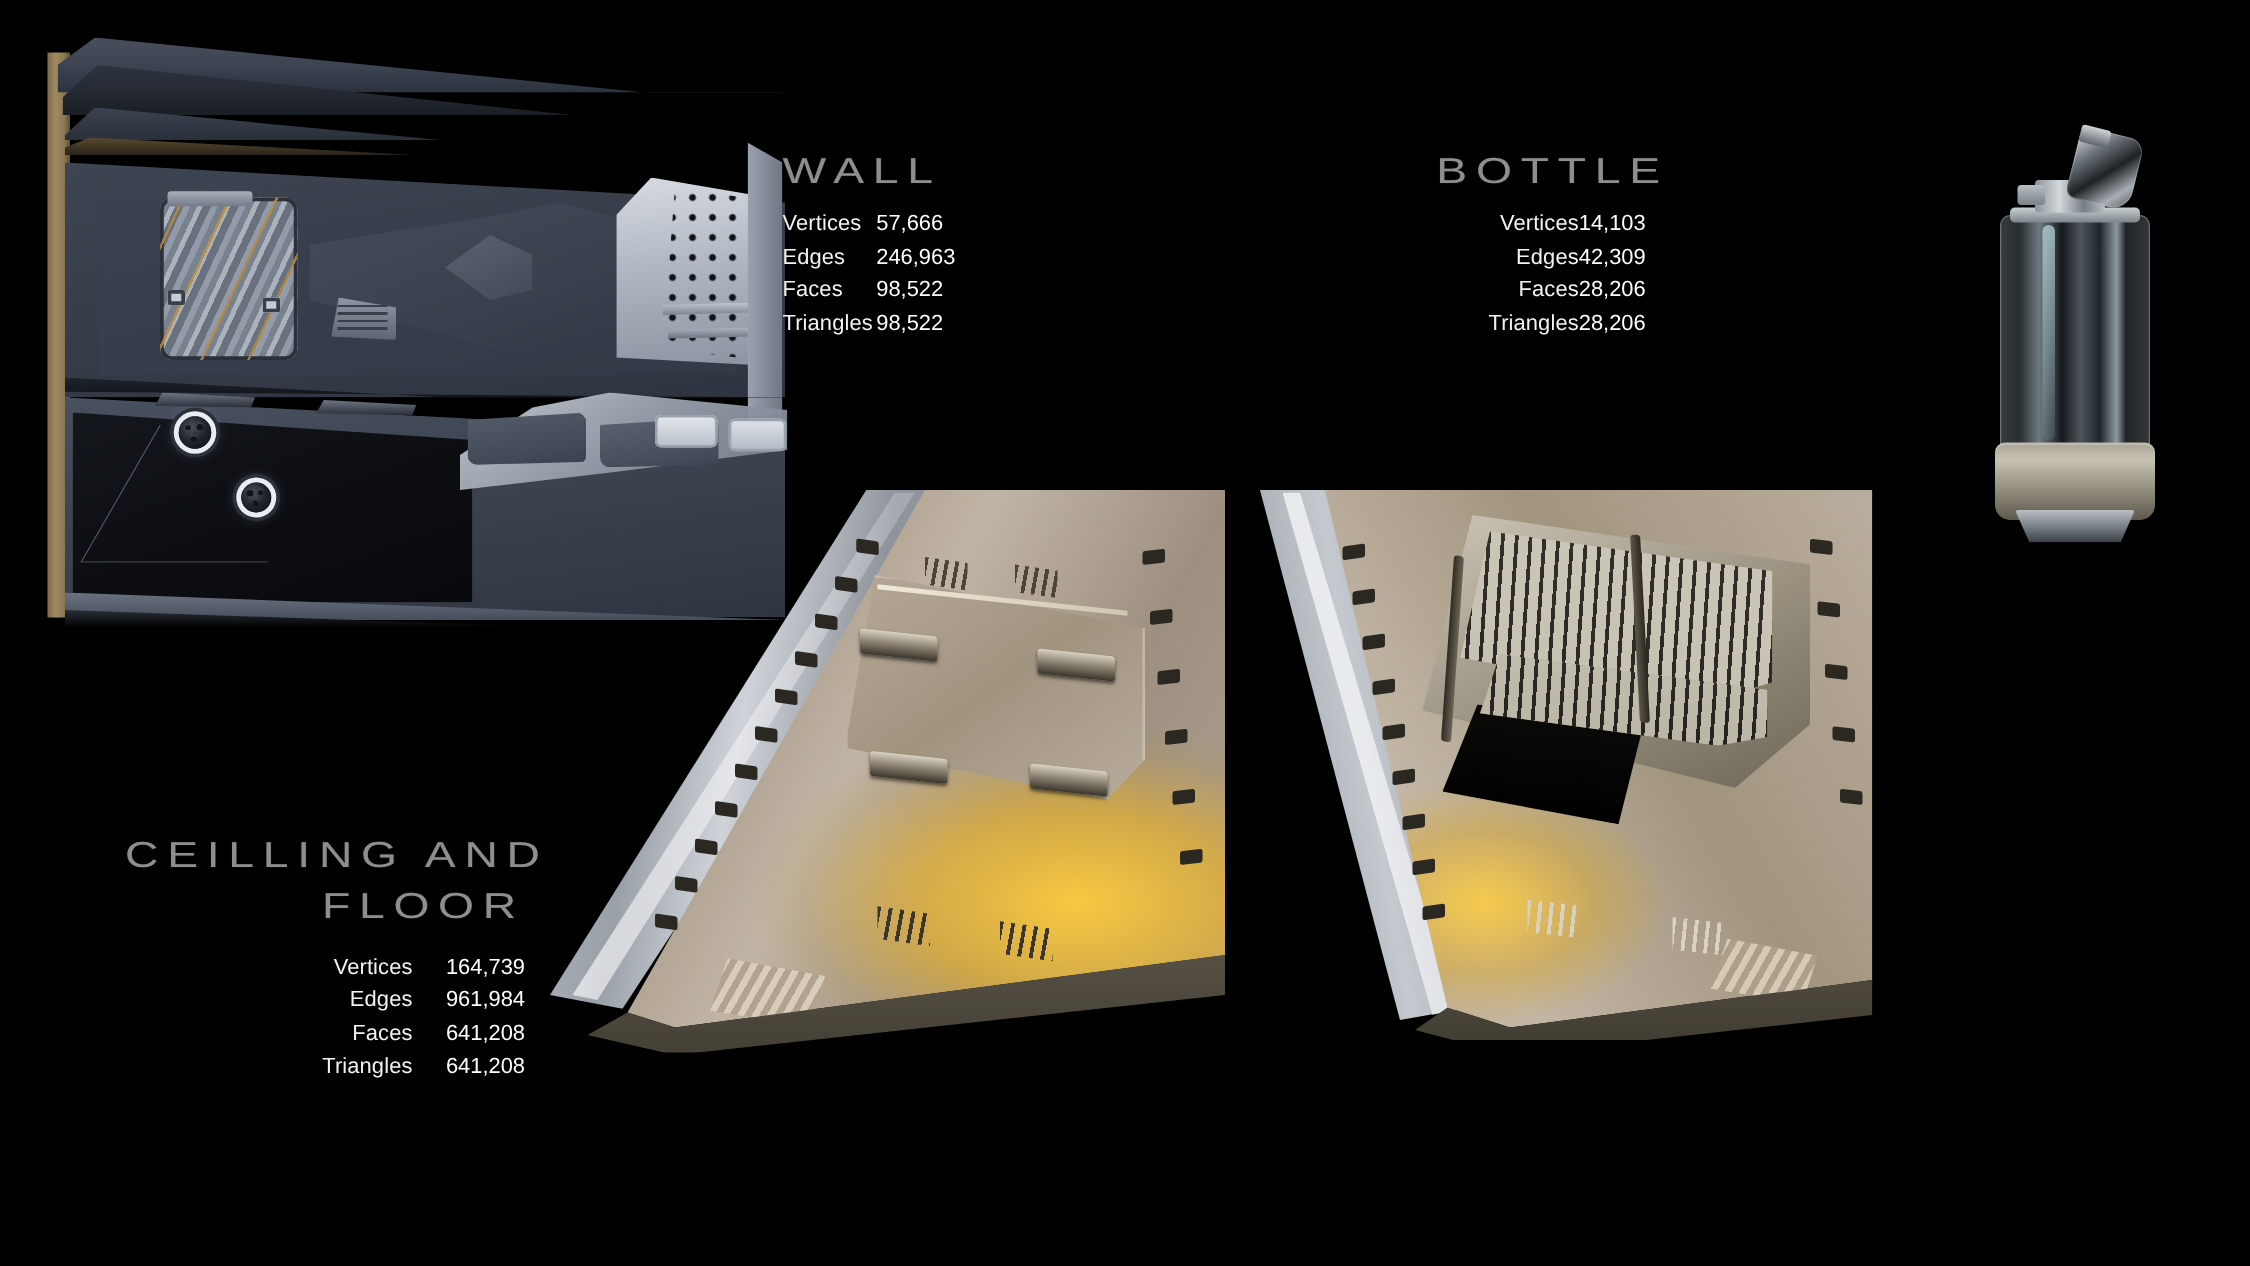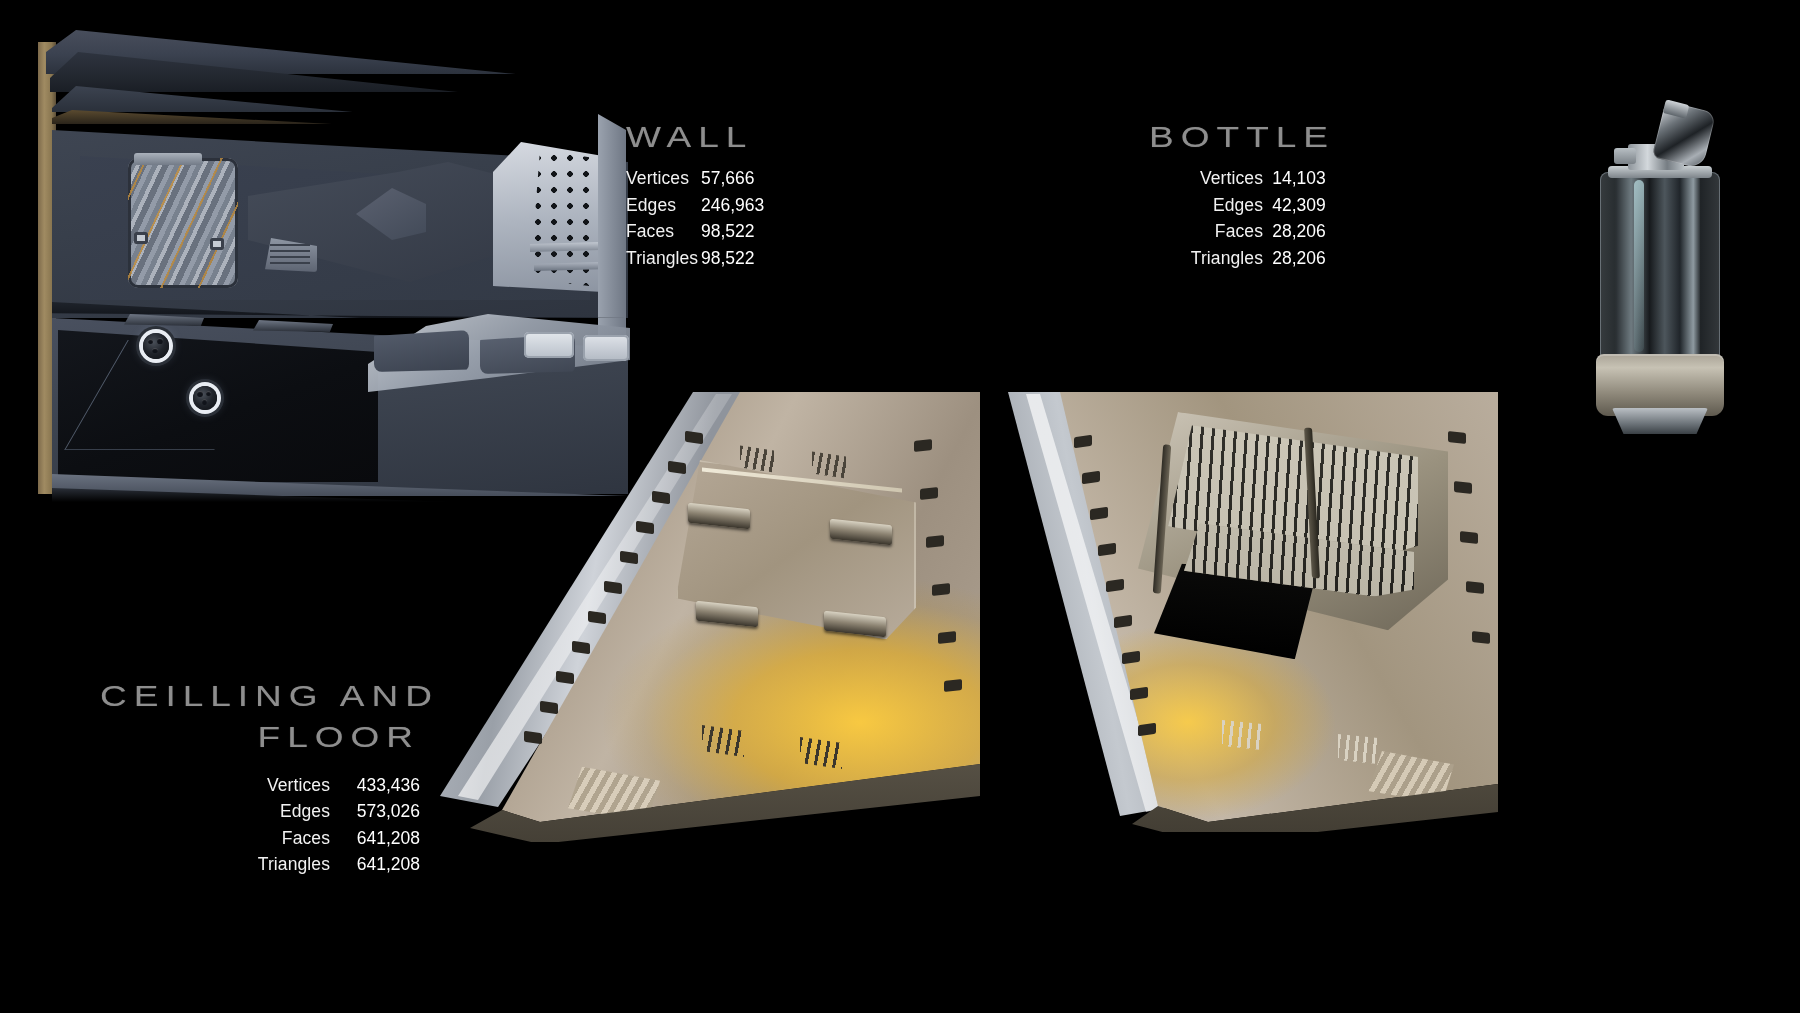--- a/index.html
+++ b/index.html
@@ -36,24 +36,24 @@
   #wall-block { left:626px; top:121px; }
   #wall-block .slabel { width:72px; text-align:left; }
   #wall-block .sval   { margin-left:0px; width:auto; text-align:left; }
   #wall-block .srow   { gap:0; }
   #wall-block .slabel { width:75px; }
 
   
   #bottle-block { left:1140px; top:121px; width:195px; text-align:right; }
   #bottle-block .srow { justify-content:flex-end; }
   #bottle-block .slabel { text-align:right; width:auto; }
-  #bottle-block .sval { width:72px; text-align:center; }
+  #bottle-block .sval { width:72px; text-align:left; }
 
   
-  #floor-block { left:100px; top:668px; width:320px; text-align:right;margin-top:12px; }
+  #floor-block { left:100px; top:668px; width:320px; text-align:right; }
   #floor-block .title { text-align:right; }
   #floor-block .stats { margin-top:14px; }
   #floor-block .srow { justify-content:flex-end; }
   #floor-block .slabel { text-align:right; width:auto; }
   #floor-block .sval { width:90px; text-align:right; }
 
   
   #wall-model { position:absolute; left:38px; top:22px; width:585px; height:460px; }
   .wv { position:absolute; }
 
@@ -601,25 +601,25 @@
       <div class="tooth" style="left:464px;top:240px;transform:skewY(6deg);"></div>
     </div>
   </div>
 
   <div class="statblock" id="floor-block">
     <div class="title r">CEILLING AND</div>
     <div class="title r">FLOOR</div>
     <div class="stats">
       <div class="srow">
         <span class="slabel">Vertices</span>
-        <span class="sval">433,436</span>
+        <span class="sval">164,739</span>
       </div>
       <div class="srow">
         <span class="slabel">Edges</span>
-        <span class="sval">573,026</span>
+        <span class="sval">961,984</span>
       </div>
       <div class="srow">
         <span class="slabel">Faces</span>
         <span class="sval">641,208</span>
       </div>
       <div class="srow">
         <span class="slabel">Triangles</span>
         <span class="sval">641,208</span>
       </div>
     </div>

